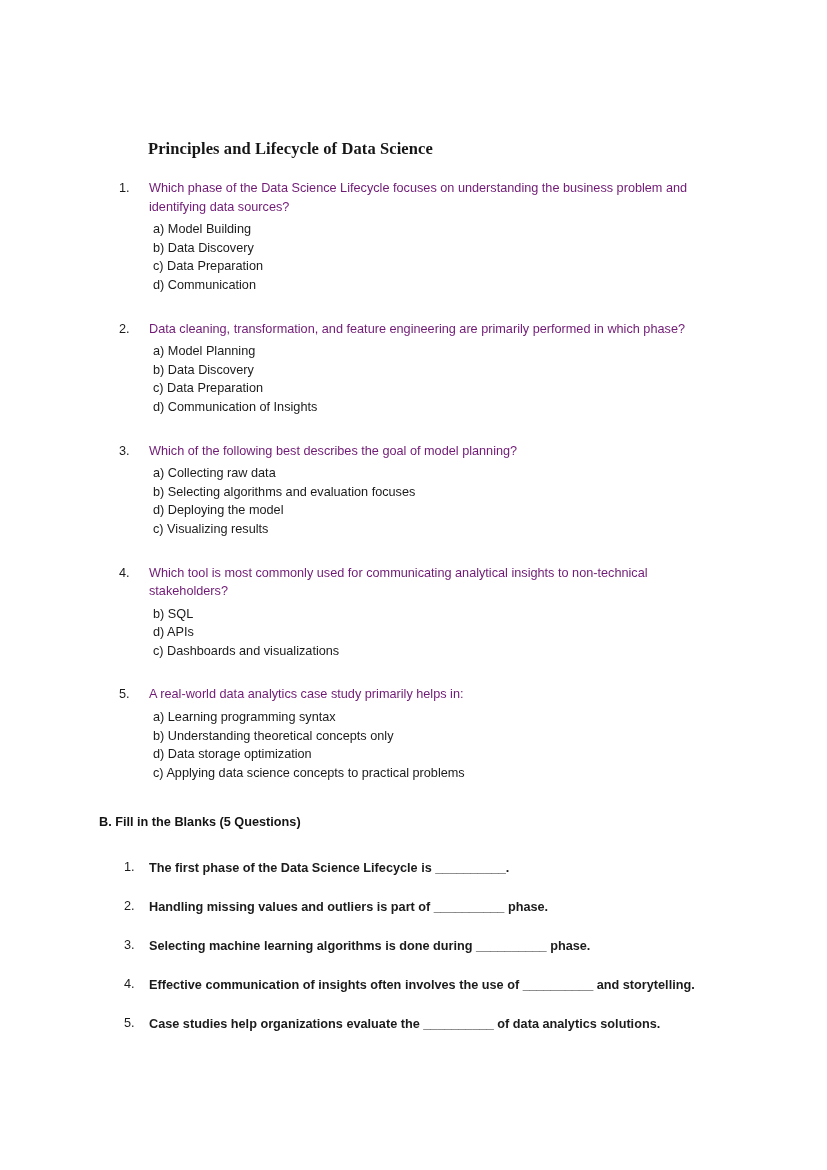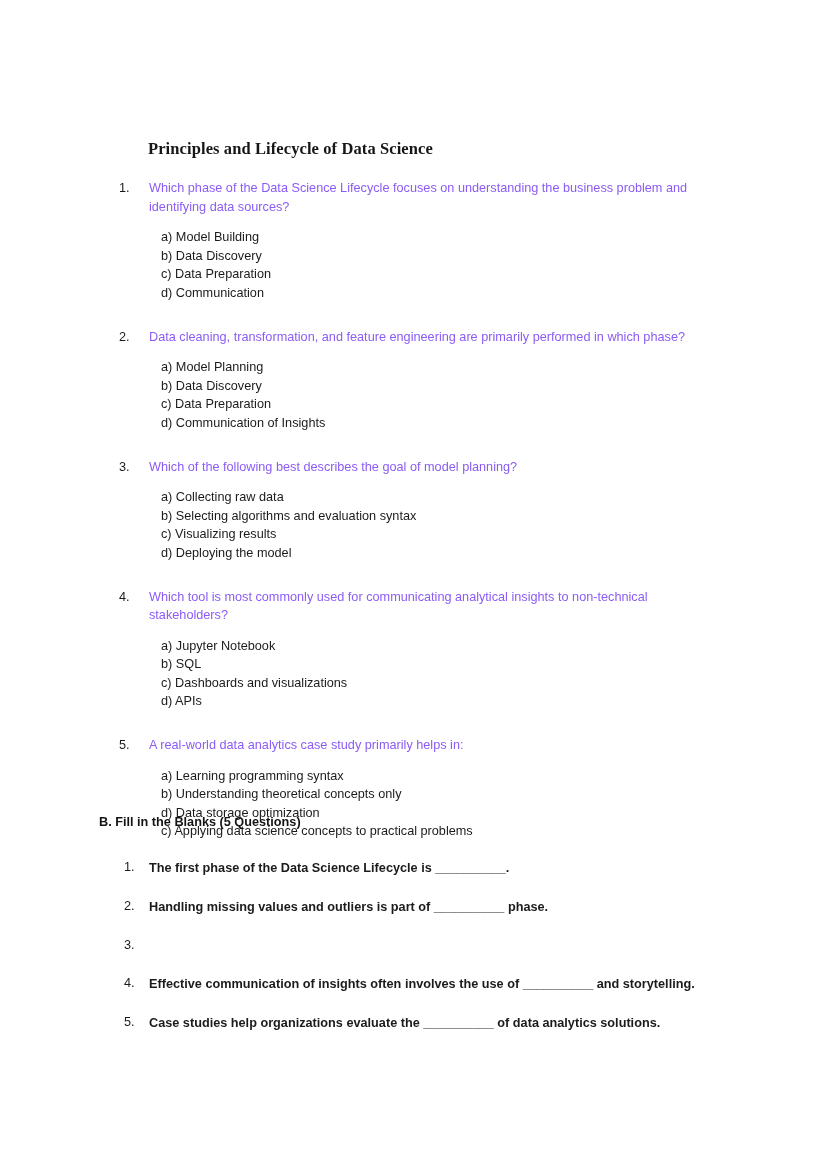--- a/index.html
+++ b/index.html
@@ -60,24 +60,24 @@
     top: 0;
     width: 22px;
     text-align: left;
     font-size: 12.7px;
     line-height: 18.6px;
   }
   .mcq-q {
     font-size: 12.7px;
     line-height: 18.6px;
     width: 563px;
-    color: #8b5cf6;
+    color: #701a75;
   }
   .mcq-opts {
-    margin: 12px;
+    margin: 4px;
     padding: 0;
     list-style: none;
   }
   .mcq-opts li {
     font-size: 12.7px;
     line-height: 18.6px;
     color: #1b1b1b;
     white-space: nowrap;
   }
 
@@ -156,34 +156,33 @@
         <li>c) Data Preparation</li>
         <li>d) Communication of Insights</li>
       </ul>
     </div>
 
     <div class="mcq-item">
       <span class="mcq-num">3.</span>
       <div class="mcq-q">Which of the following best describes the goal of model planning?</div>
       <ul class="mcq-opts">
         <li>a) Collecting raw data</li>
-        <li>b) Selecting algorithms and evaluation syntax</li>
+        <li>b) Selecting algorithms and evaluation focuses</li>
+        <li>d) Deploying the model</li>
         <li>c) Visualizing results</li>
-        <li>d) Deploying the model</li>
       </ul>
     </div>
 
     <div class="mcq-item">
       <span class="mcq-num">4.</span>
       <div class="mcq-q">Which tool is most commonly used for communicating analytical insights to non-technical stakeholders?</div>
       <ul class="mcq-opts">
-        <li>a) Jupyter Notebook</li>
         <li>b) SQL</li>
+        <li>d) APIs</li>
         <li>c) Dashboards and visualizations</li>
-        <li>d) APIs</li>
       </ul>
     </div>
 
     <div class="mcq-item">
       <span class="mcq-num">5.</span>
       <div class="mcq-q">A real-world data analytics case study primarily helps in:</div>
       <ul class="mcq-opts">
         <li>a) Learning programming syntax</li>
         <li>b) Understanding theoretical concepts only</li>
         <li>d) Data storage optimization</li>
@@ -203,20 +202,21 @@
         <span class="fib-text">The first phase of the Data Science Lifecycle is __________.</span>
       </div>
 
       <div class="fib-item">
         <span class="fib-num">2.</span>
         <span class="fib-text">Handling missing values and outliers is part of __________ phase.</span>
       </div>
 
       <div class="fib-item">
         <span class="fib-num">3.</span>
+        <span class="fib-text">Selecting machine learning algorithms is done during __________ phase.</span>
       </div>
 
       <div class="fib-item">
         <span class="fib-num">4.</span>
         <span class="fib-text">Effective communication of insights often involves the use of __________ and storytelling.</span>
       </div>
 
       <div class="fib-item">
         <span class="fib-num">5.</span>
         <span class="fib-text">Case studies help organizations evaluate the __________ of data analytics solutions.</span>

